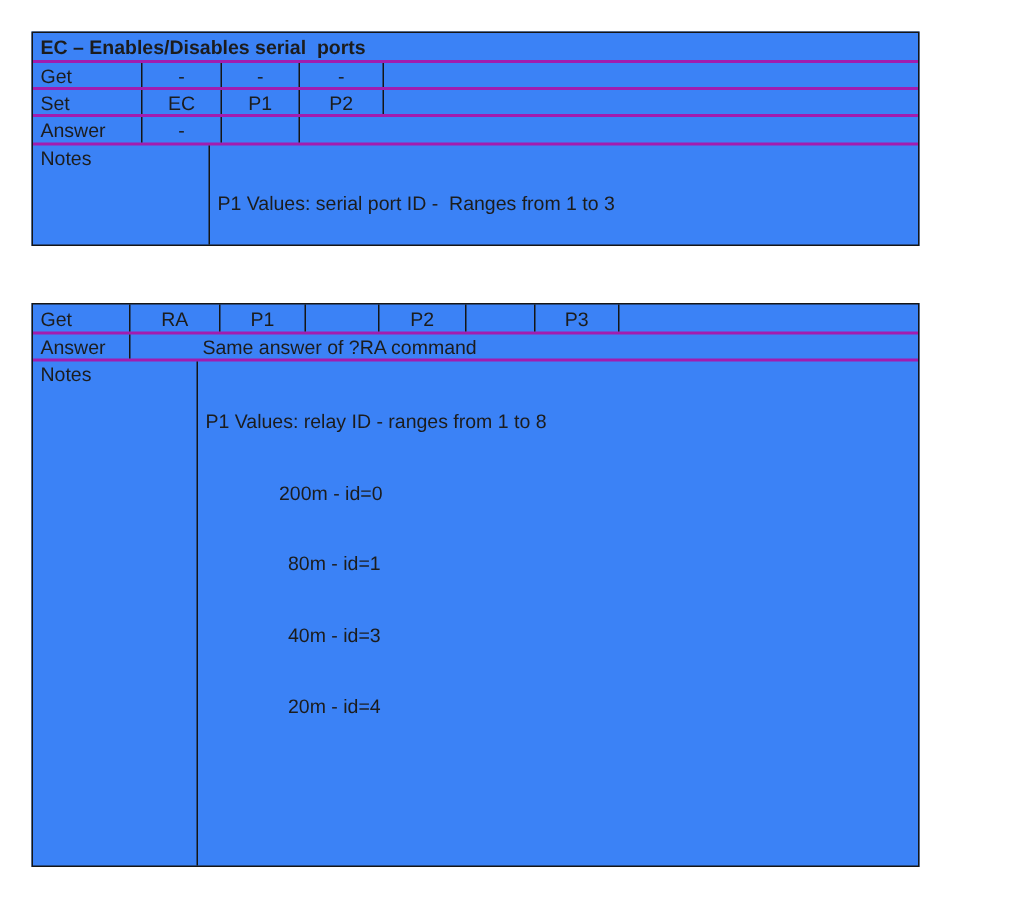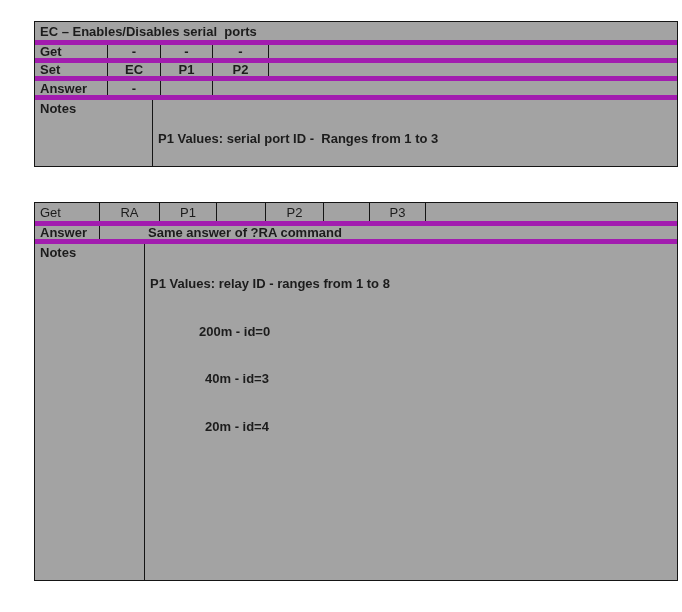--- a/index.html
+++ b/index.html
@@ -11,32 +11,32 @@
     position: relative;
     width: 682px;
     height: 612px;
     font-family: "Liberation Sans", sans-serif;
     font-size: 13px;
     color: #1c1c1c;
     overflow: hidden;
   }
   .tbl {
     position: absolute;
-    left: 34px;
-    width: 644px;
+    left: 21px;
+    width: 592px;
     box-sizing: border-box;
     border: 1px solid #151515;
-    background: #a3a3a3;
+    background: #3b82f6;
   }
   .t-row {
     display: flex;
     align-items: stretch;
     box-sizing: border-box;
   }
-  .t-row + .t-row { border-top: 5px solid #a21caf; font-weight: bold; }
+  .t-row + .t-row { border-top: 2px solid #a21caf; }
   .c {
     box-sizing: border-box;
     display: flex;
     align-items: center;
     white-space: pre-wrap;
     overflow: hidden;
   }
   .c + .c { border-left: 1px solid #151515; }
   .label { padding-left: 5px; }
   .center { justify-content: center; }
@@ -122,20 +122,21 @@
   </div>
   <div class="t-row h18">
     <div class="c label w64">Answer</div>
     <div class="c fill label">Same answer of ?RA command</div>
   </div>
   <div class="t-row">
     <div class="c label w64 top">Notes</div>
     <div class="c fill notes-cell notes-h2">
       <div class="nline">P1 Values: relay ID - ranges from 1 to 8</div>
       <div class="nline ind-a">200m - id=0</div>
+      <div class="nline ind-b">80m - id=1</div>
       <div class="nline ind-b">40m - id=3</div>
       <div class="nline ind-b">20m - id=4</div>
       
       
       
       
       
       
       
       

